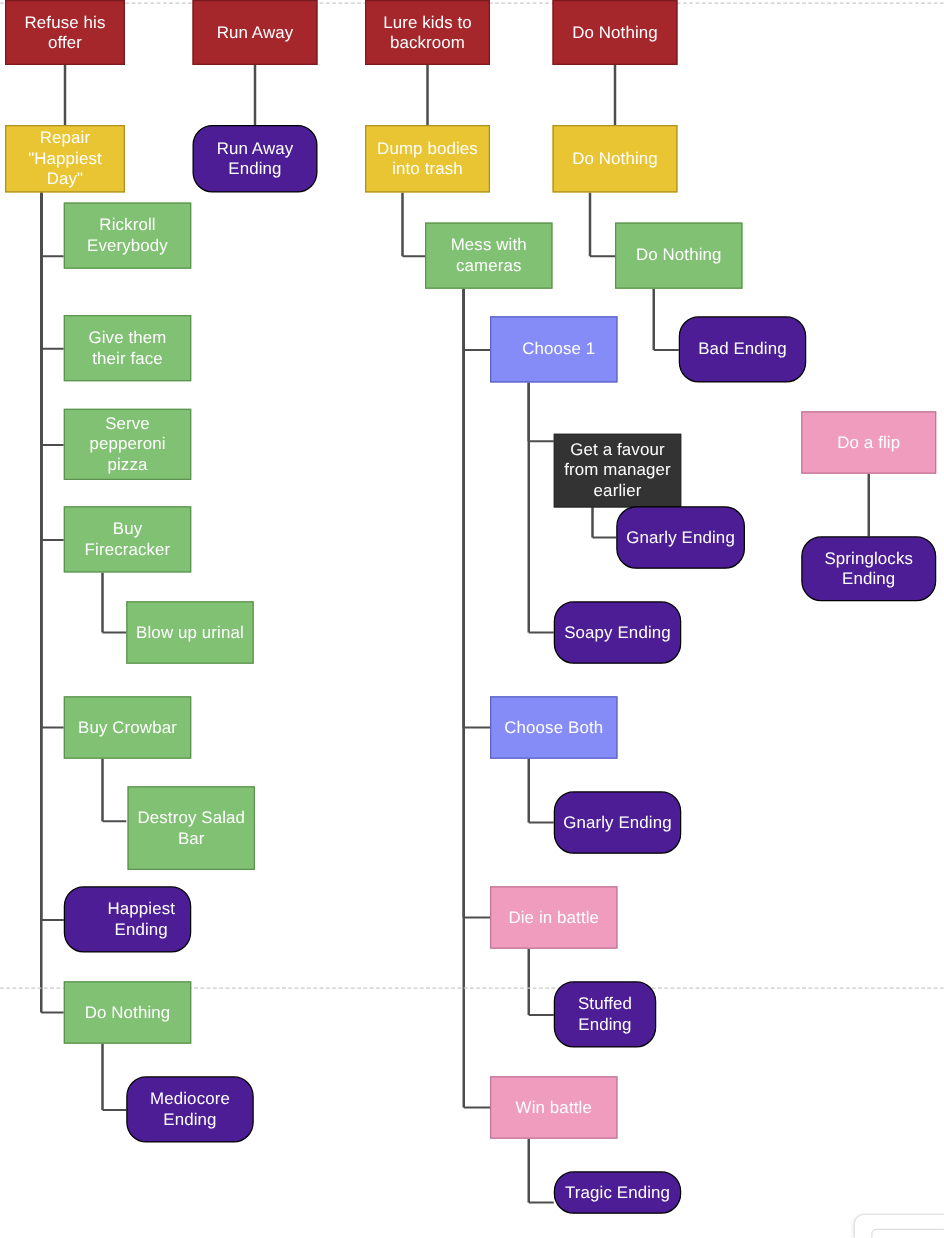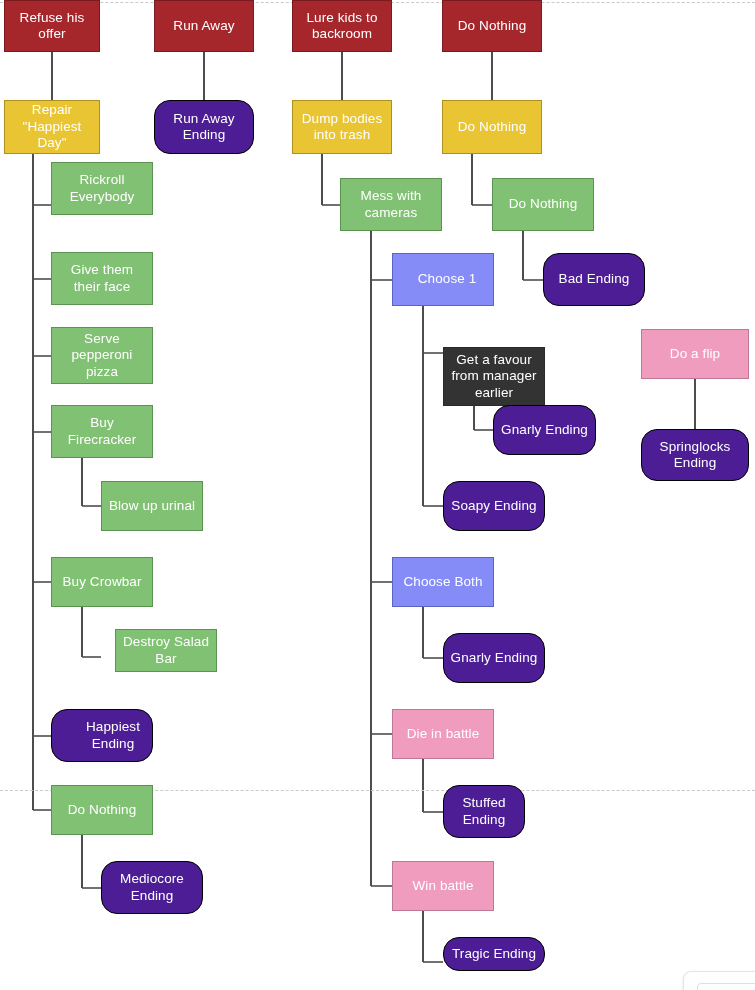--- a/index.html
+++ b/index.html
@@ -190,21 +190,21 @@
       </div>
       <div class="node t-black" style="left: 443px; top: 481px; width: 102px; height: 50px;">
         <span>Soapy Ending</span>
       </div>
       <div class="node t-green" style="left: 51px; top: 557px; width: 102px; height: 50px;">
         <span>Buy Crowbar</span>
       </div>
       <div class="node t-blue" style="left: 392px; top: 557px; width: 102px; height: 50px;">
         <span>Choose Both</span>
       </div>
-      <div class="node t-green" style="left: 115px; top: 629px; width: 102px; height: 43px; align-items: center;">
+      <div class="node t-green" style="left: 102px; top: 629px; width: 102px; height: 67px; align-items: center;">
         <span>Destroy Salad Bar</span>
       </div>
       <div class="node t-black" style="left: 443px; top: 633px; width: 102px; height: 50px;">
         <span>Gnarly Ending</span>
       </div>
       <div class="node t-black" style="left: 51px; top: 709px; width: 102px; height: 53px; padding-left: 26px;">
         <span>Happiest Ending</span>
       </div>
       <div class="node t-pink" style="left: 392px; top: 709px; width: 102px; height: 50px;">
         <span>Die in battle</span>

